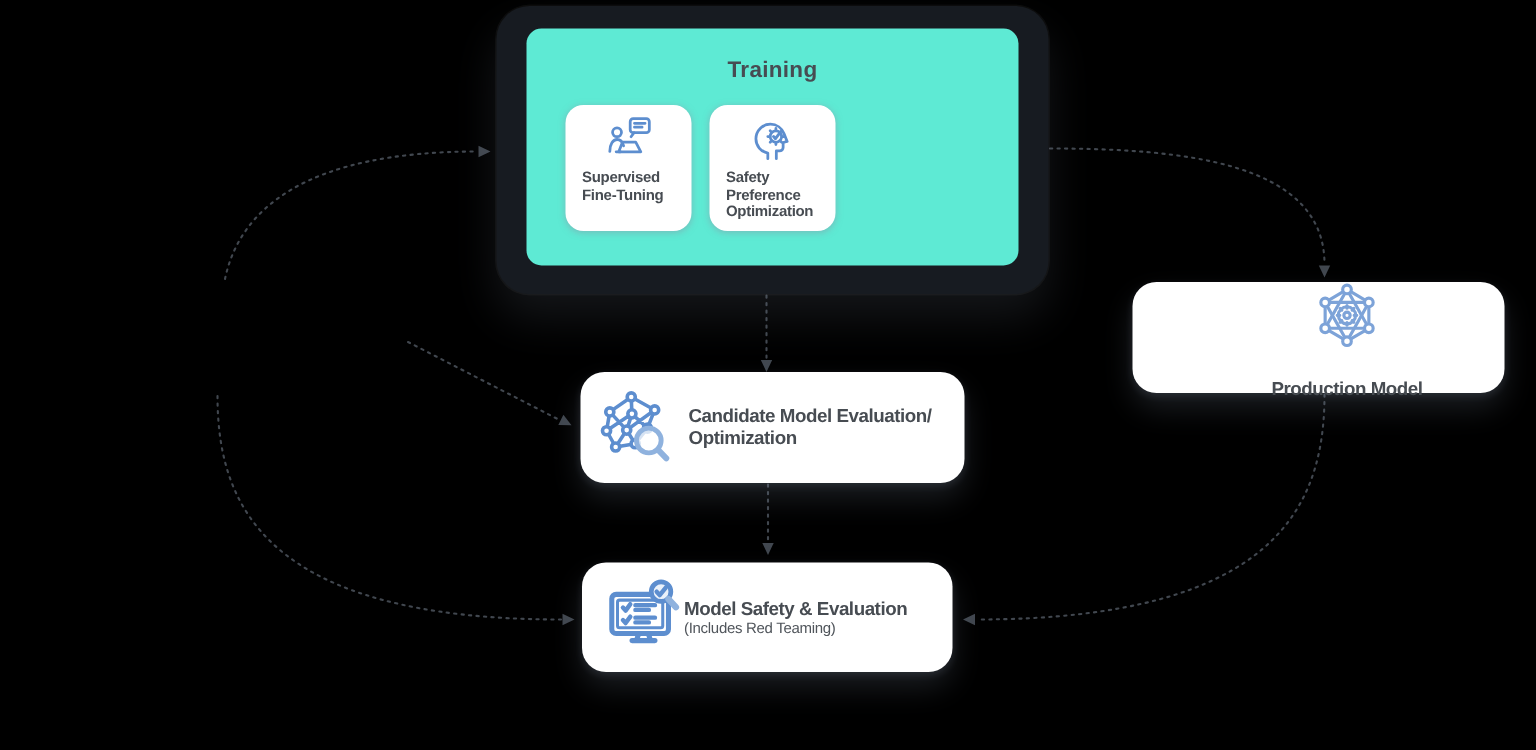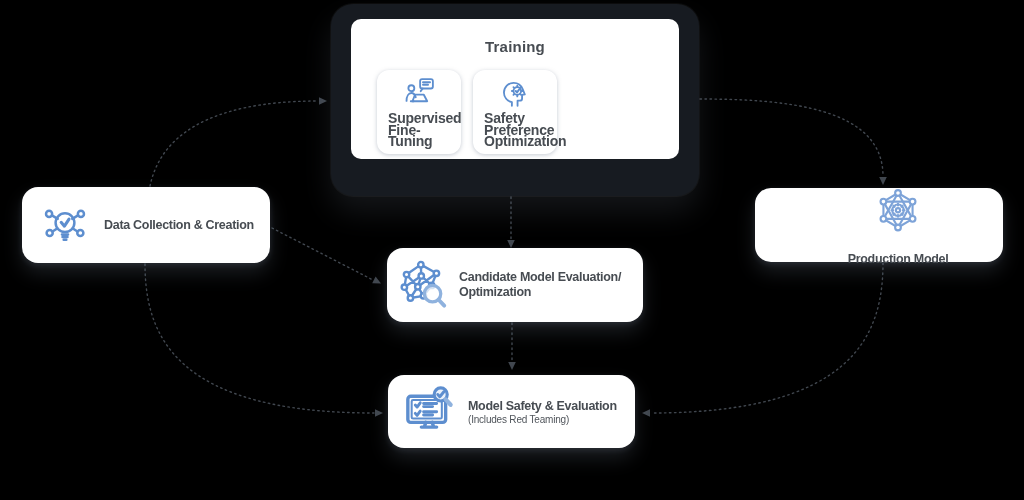--- a/index.html
+++ b/index.html
@@ -10,54 +10,54 @@
   .canvas{position:absolute;inset:0;width:1024px;height:500px;}
   svg.connectors{position:absolute;left:0;top:0;z-index:0;}
 
   
   .training-frame{
     position:absolute;left:331px;top:4px;width:368px;height:192px;
     background:#171b21;border-radius:22px;z-index:1;
     box-shadow:0 0 0 1px rgba(255,255,255,0.045), 0 16px 30px rgba(125,135,155,0.16);
   }
   .training-panel{
-    position:absolute;left:20px;top:15px;width:328px;height:140px;
-    background:#ffffff;border-radius:10px;
+    position:absolute;left:20px;top:15px;width:328px;height:158px;
+    background:#5eead4;border-radius:10px;
   }
   .training-title{
     text-align:center;padding-top:19px;
     font-size:15px;font-weight:bold;color:#474c52;letter-spacing:.2px;
   }
   .training-cards{position:absolute;left:26px;top:51px;display:flex;gap:12px;}
   .tcard{
     width:84px;height:84px;background:#fff;border-radius:12px;
     box-shadow:0 1px 4px rgba(140,150,165,0.5);
     box-sizing:border-box;padding-top:6px;
   }
   .tcard .icon-wrap{width:100%;display:flex;justify-content:center;}
   .tcard .tcard-label{
     margin-top:3px;padding-left:11px;padding-right:2px;
-    font-size:14px;font-weight:bold;letter-spacing:-0.2px;
+    font-size:10px;font-weight:bold;letter-spacing:-0.2px;
     line-height:11.5px;color:#474c52;text-align:left;
   }
 
   
   .node{
     position:absolute;background:#fff;border-radius:16px;z-index:1;
     display:flex;align-items:center;box-sizing:border-box;
     box-shadow:0 10px 20px rgba(125,135,155,0.22), 0 2px 6px rgba(125,135,155,0.2);
   }
   .node-label{
     font-size:12.5px;font-weight:bold;color:#474c52;
     letter-spacing:-0.3px;white-space:nowrap;
   }
   .node-dc{left:22px;top:187px;width:248px;height:76px;padding-left:20px;gap:16px;}
   .node-production{left:755px;top:188px;width:248px;height:74px;padding-left:38px;gap:18px;flex-direction:column;}
   .node-candidate{left:387px;top:248px;width:256px;height:74px;padding-left:10px;gap:10px;}
-  .node-safety{left:388px;top:375px;width:247px;height:73px;padding-left:14px;gap:12px;}
+  .node-safety{left:388px;top:375px;width:247px;height:73px;padding-left:14px;}
   .two-line span{display:block;line-height:15px;}
   .safety-sub{
     display:block;font-weight:normal;font-size:10px;
     letter-spacing:-0.2px;color:#50555b;margin-top:1px;
   }
   .icon-box{flex:0 0 auto;display:flex;align-items:center;justify-content:center;}
 </style>
 </head>
 <body>
 
@@ -114,38 +114,20 @@
             </svg>
           </div>
           <div class="tcard-label">Safety Preference Optimization</div>
         </div>
 
 
       </div>
     </div>
   </div>
 
-  <div class="node node-dc">
-    <div class="icon-box">
-      <svg width="46" height="46" viewBox="0 0 24 24" fill="none" stroke="#5d8ecf" stroke-width="1.3" stroke-linecap="round" stroke-linejoin="round">
-        <line x1="5.2" y1="7" x2="8.2" y2="8.8"></line>
-        <line x1="18.8" y1="7" x2="15.8" y2="8.8"></line>
-        <line x1="5.5" y1="15.4" x2="7.9" y2="13.8"></line>
-        <line x1="18.5" y1="15.4" x2="16.1" y2="13.8"></line>
-        <circle cx="3.7" cy="6.2" r="1.6"></circle>
-        <circle cx="20.3" cy="6.2" r="1.6"></circle>
-        <circle cx="4" cy="16.2" r="1.6"></circle>
-        <circle cx="20" cy="16.2" r="1.6"></circle>
-        <circle cx="12" cy="10.8" r="4.9"></circle>
-        <path d="M10.4 16.9h3.2M10.7 18.3h2.6M11.3 19.7h1.4"></path>
-        <path d="M10 10.6l1.7 2 2.4-3.7" stroke-width="1.6"></path>
-      </svg>
-    </div>
-    <div class="node-label">Data Collection &amp; Creation</div>
-  </div>
 
   <div class="node node-candidate">
     <div class="icon-box">
       <svg width="52" height="52" viewBox="0 0 24 24" fill="none" stroke="#5d8ecf" stroke-width="1.1" stroke-linecap="round" stroke-linejoin="round">
         <path d="M11 2.6L4.4 7.2M11 2.6l.2 5.2M11 2.6l7.2 4M4.4 7.2l-1 5.8M4.4 7.2l5.2 5.6M11.2 7.8l-1.6 5M11.2 7.8l-7.8 5.2M11.2 7.8l4.8 4.4M18.2 6.6l-2.2 5.6M18.2 6.6l-8.6 6.2M3.4 13l2.8 5M9.6 12.8l-3.4 5.2M9.6 12.8l2.6 4.2M16 12.2l-3.8 4.8M6.2 18l6-1"></path>
         <circle cx="11" cy="2.6" r="1.25" fill="#fff"></circle>
         <circle cx="4.4" cy="7.2" r="1.25" fill="#fff"></circle>
         <circle cx="11.2" cy="7.8" r="1.25" fill="#fff"></circle>
         <circle cx="18.2" cy="6.6" r="1.25" fill="#fff"></circle>
         <circle cx="3.4" cy="13" r="1.25" fill="#fff"></circle>

